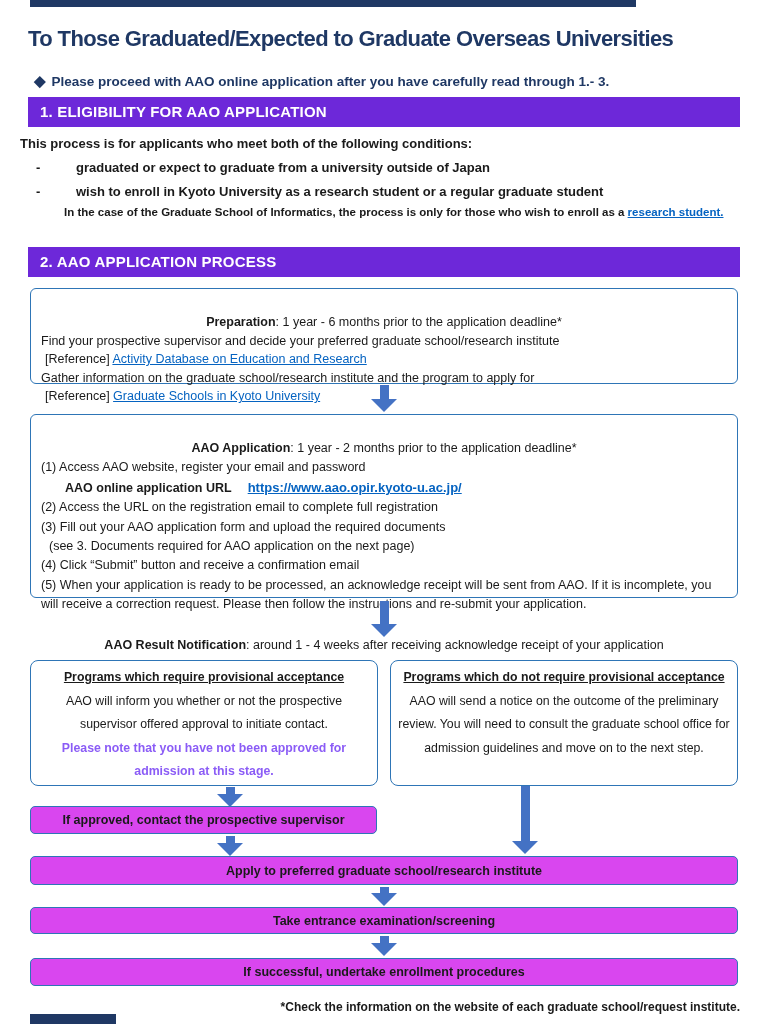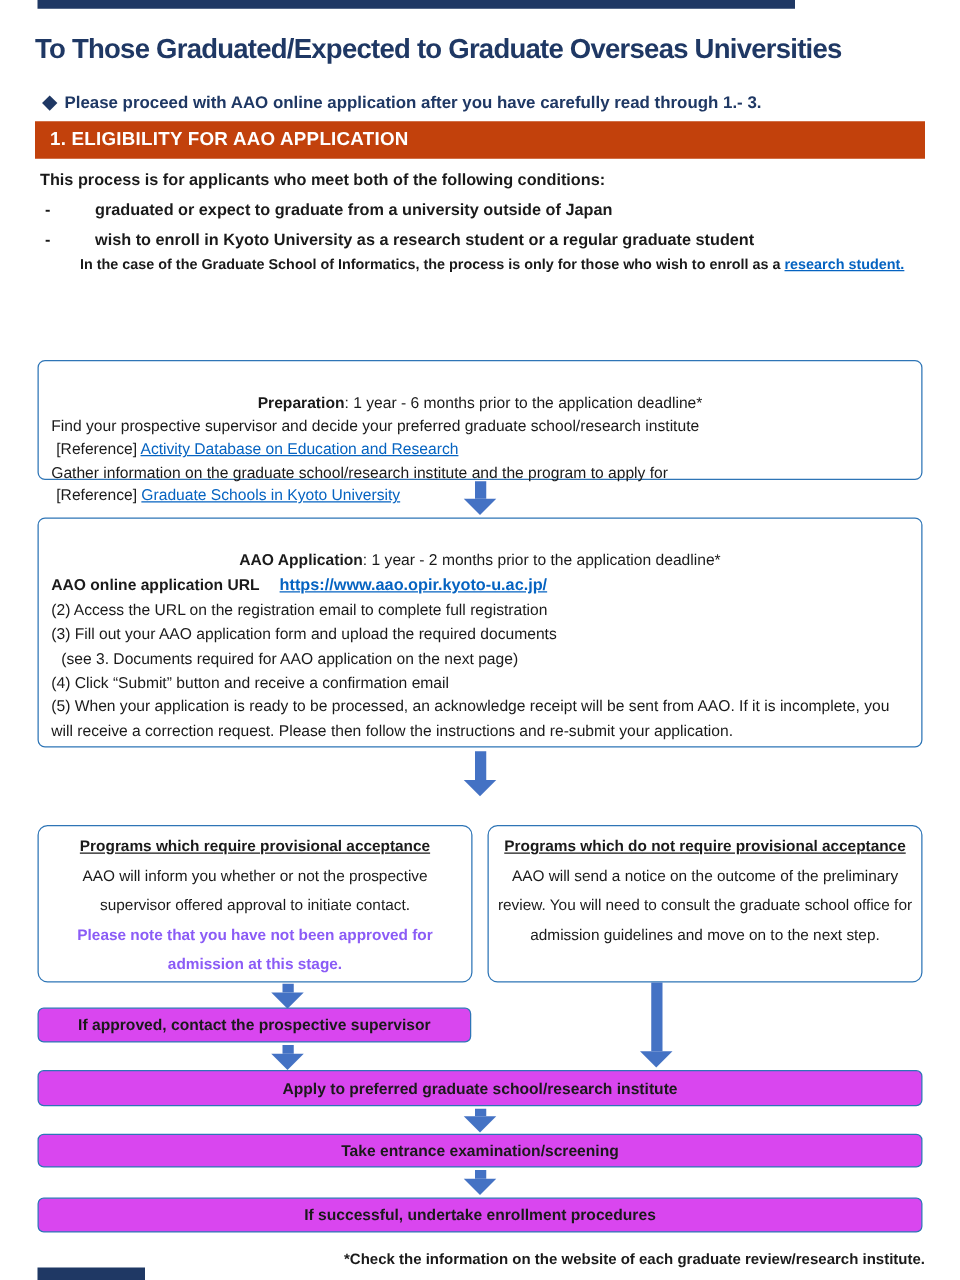--- a/index.html
+++ b/index.html
@@ -10,40 +10,40 @@
   .abs { position:absolute; }
 
   .topstrip { left:30px; top:0; width:606px; height:7px; background:#1F3864; }
   .bottomstrip { left:30px; top:1014px; width:86px; height:10px; background:#1F3864; }
 
   .title { left:28px; top:26px; width:740px; color:#1F3864; font-size:22px; font-weight:700; letter-spacing:-0.6px; white-space:nowrap; }
 
   .bullet-line { left:34px; top:72px; width:700px; color:#1F3864; font-size:13.5px; font-weight:700; }
   .bullet-line .diamond { font-size:15px; margin-right:6px; }
 
-  .secbar { left:28px; width:712px; height:30px; background:#c2410c; color:#ffffff; font-size:15px; font-weight:700; line-height:30px; padding-left:12px; letter-spacing:0.2px; }
+  .secbar { left:28px; width:712px; height:30px; background:#6d28d9; color:#ffffff; font-size:15px; font-weight:700; line-height:30px; padding-left:12px; letter-spacing:0.2px; }
   .secbar1 { top:97px; }
   .secbar2 { top:247px; }
 
-  .s1-intro { left:32px; top:136px; font-size:13px; font-weight:700; color:#1a1a1a; }
+  .s1-intro { left:20px; top:136px; font-size:13px; font-weight:700; color:#1a1a1a; }
   .cond { left:36px; width:700px; font-size:13px; font-weight:700; color:#1a1a1a; display:flex; }
   .cond .dash { width:40px; }
   .cond1 { top:160px; }
   .cond2 { top:184px; }
   .s1-note { left:64px; top:206px; font-size:11.5px; font-weight:700; color:#1a1a1a; }
   .u { }
   a.link, .link { color:#0563C1; text-decoration:underline; cursor:pointer; }
 
   .procbox { left:30px; width:708px; border:1.5px solid #2E75B6; border-radius:6px; background:#fff; padding:24px 10px; font-size:12.5px; color:#1a1a1a; }
   .boxA { top:288px; height:96px; line-height:18.6px; }
   .boxB { top:414px; height:184px; line-height:19.4px; }
   .boxhead { text-align:center; }
   .bold { font-weight:700; }
   .ref-line { margin-left:4px; }
-  .url-line { }
+  .url-line { margin-left:24px; }
   .url-line .link { font-weight:700; font-size:13px; margin-left:16px; }
   .indent1 { margin-left:8px; }
 
   .arrow { position:absolute; display:flex; flex-direction:column; align-items:center; }
   .arrow .stem { width:9px; background:#4472C4; flex:1; }
   .arrow .head { width:0; height:0; border-left:13px solid transparent; border-right:13px solid transparent; border-top:13px solid #4472C4; }
 
   .result-line { left:28px; top:638px; width:712px; text-align:center; font-size:12.5px; color:#1a1a1a; }
 
   .branch { top:660px; width:348px; height:126px; border:1.5px solid #2E75B6; border-radius:8px; background:#fff; text-align:center; font-size:12.3px; color:#1a1a1a; line-height:23.5px; padding:5px 6px; }
@@ -83,20 +83,21 @@
   </div>
   <div class="abs cond cond2">
     <span class="dash">-</span>
     <span>wish to enroll in Kyoto University as a research student or a regular graduate student</span>
   </div>
 
   <div class="abs s1-note">
     <span class="u">In the case of the Graduate School of Informatics, the process is only for those who wish to enroll as a </span><a class="link">research student.</a>
   </div>
 
+  <div class="abs secbar secbar2">2. AAO APPLICATION PROCESS</div>
 
   <div class="abs procbox boxA">
     <div class="boxhead">
       <span class="bold">Preparation</span><span>: 1 year - 6 months prior to the application deadline*</span>
     </div>
     <div>Find your prospective supervisor and decide your preferred graduate school/research institute</div>
     <div class="ref-line">
       <span>[Reference] </span><a class="link">Activity Database on Education and Research</a>
     </div>
     <div>Gather information on the graduate school/research institute and the program to apply for</div>
@@ -107,35 +108,39 @@
 
   <div class="arrow" style="left:371px; top:385px; height:27px; width:26px;">
     <div class="stem"></div>
     <div class="head"></div>
   </div>
 
   <div class="abs procbox boxB">
     <div class="boxhead">
       <span class="bold">AAO Application</span><span>: 1 year - 2 months prior to the application deadline*</span>
     </div>
+    <div>(1) Access AAO website, register your email and password</div>
     <div class="url-line">
       <span class="bold">AAO online application URL</span><a class="link">https://www.aao.opir.kyoto-u.ac.jp/</a>
     </div>
     <div>(2) Access the URL on the registration email to complete full registration</div>
     <div>(3) Fill out your AAO application form and upload the required documents</div>
     <div class="indent1">(see 3. Documents required for AAO application on the next page)</div>
     <div>(4) Click “Submit” button and receive a confirmation email</div>
     <div>(5) When your application is ready to be processed, an acknowledge receipt will be sent from AAO. If it is incomplete, you will receive a correction request. Please then follow the instructions and re-submit your application.</div>
   </div>
 
   <div class="arrow" style="left:371px; top:601px; height:36px; width:26px;">
     <div class="stem"></div>
     <div class="head"></div>
   </div>
 
+  <div class="abs result-line">
+    <span class="bold">AAO Result Notification</span><span>: around 1 - 4 weeks after receiving acknowledge receipt of your application</span>
+  </div>
 
   <div class="abs branch branchL">
     <div class="bhead">Programs which require provisional acceptance</div>
     <div>AAO will inform you whether or not the prospective supervisor offered approval to initiate contact.</div>
     <div class="bnote">Please note that you have not been approved for admission at this stage.</div>
   </div>
 
   <div class="abs branch branchR">
     <div class="bhead">Programs which do not require provisional acceptance</div>
     <div>AAO will send a notice on the outcome of the preliminary review. You will need to consult the graduate school office for admission guidelines and move on to the next step.</div>
@@ -167,17 +172,17 @@
 
   <div class="abs flowbox exam-box">Take entrance examination/screening</div>
 
   <div class="arrow" style="left:371px; top:936px; height:20px; width:26px;">
     <div class="stem"></div>
     <div class="head"></div>
   </div>
 
   <div class="abs flowbox enroll-box">If successful, undertake enrollment procedures</div>
 
-  <div class="abs footnote">*Check the information on the website of each graduate review/research institute.</div>
+  <div class="abs footnote">*Check the information on the website of each graduate school/request institute.</div>
 
   <div class="abs bottomstrip"></div>
 
 </div>
 
 </body></html>

